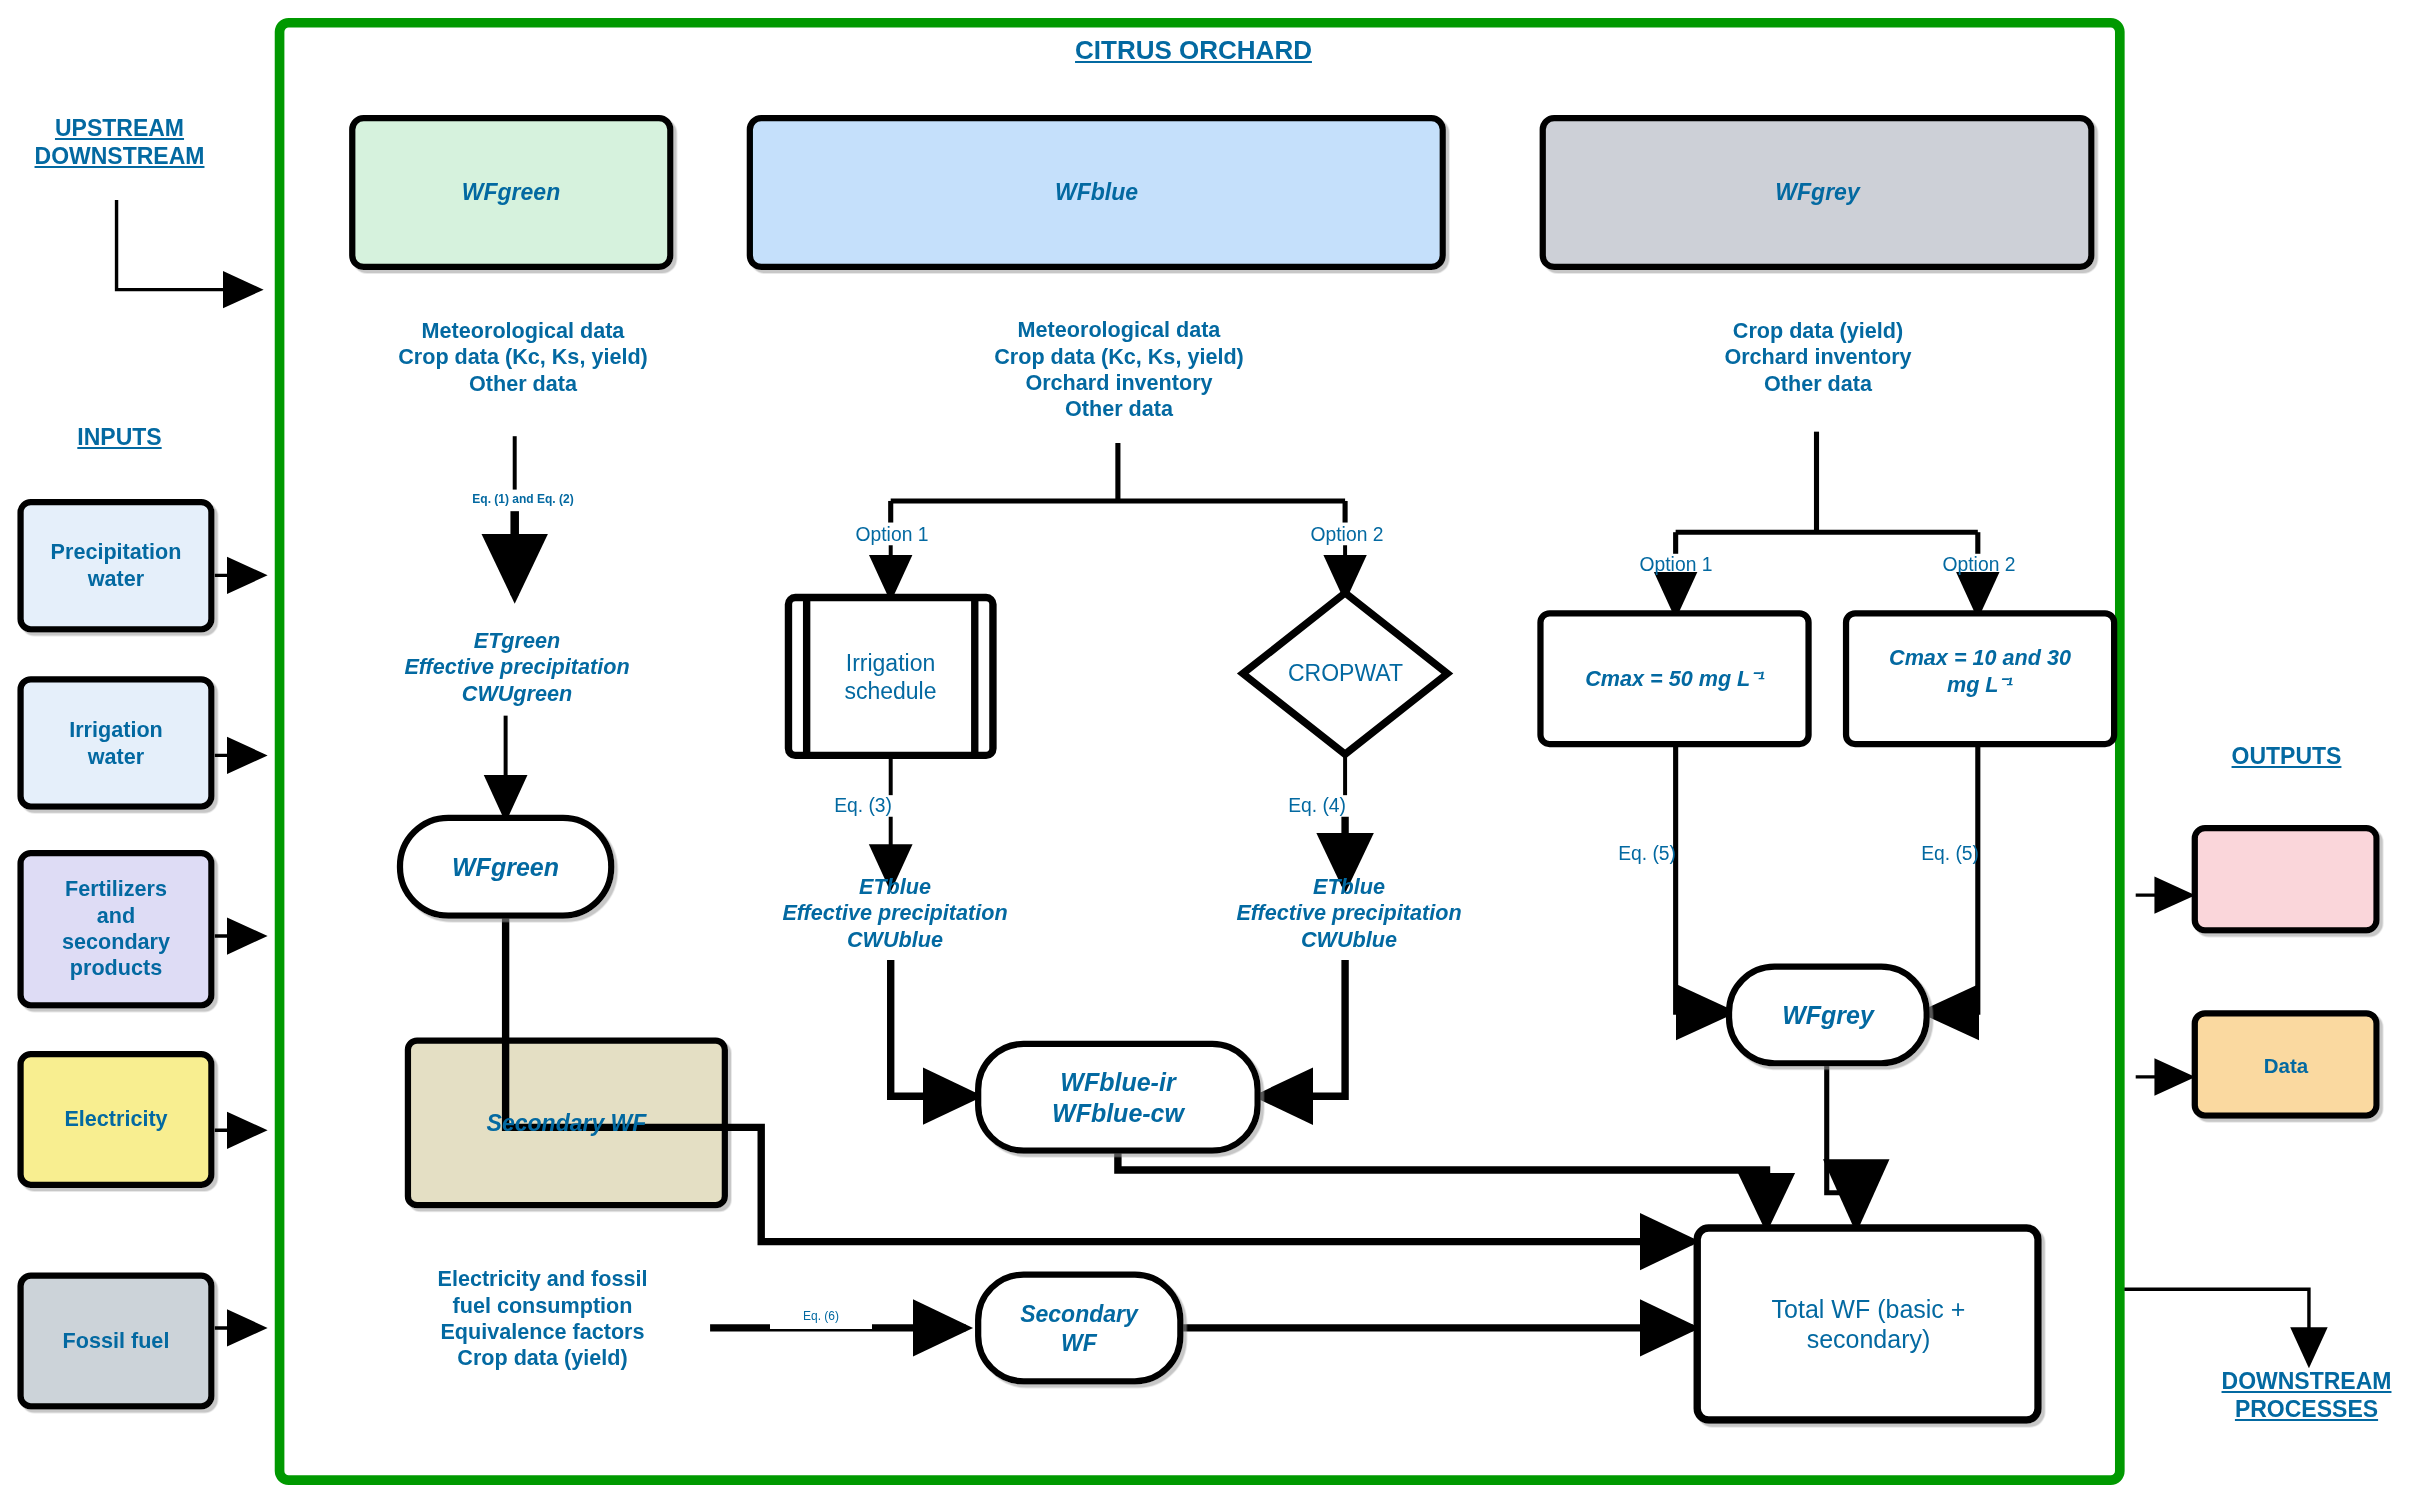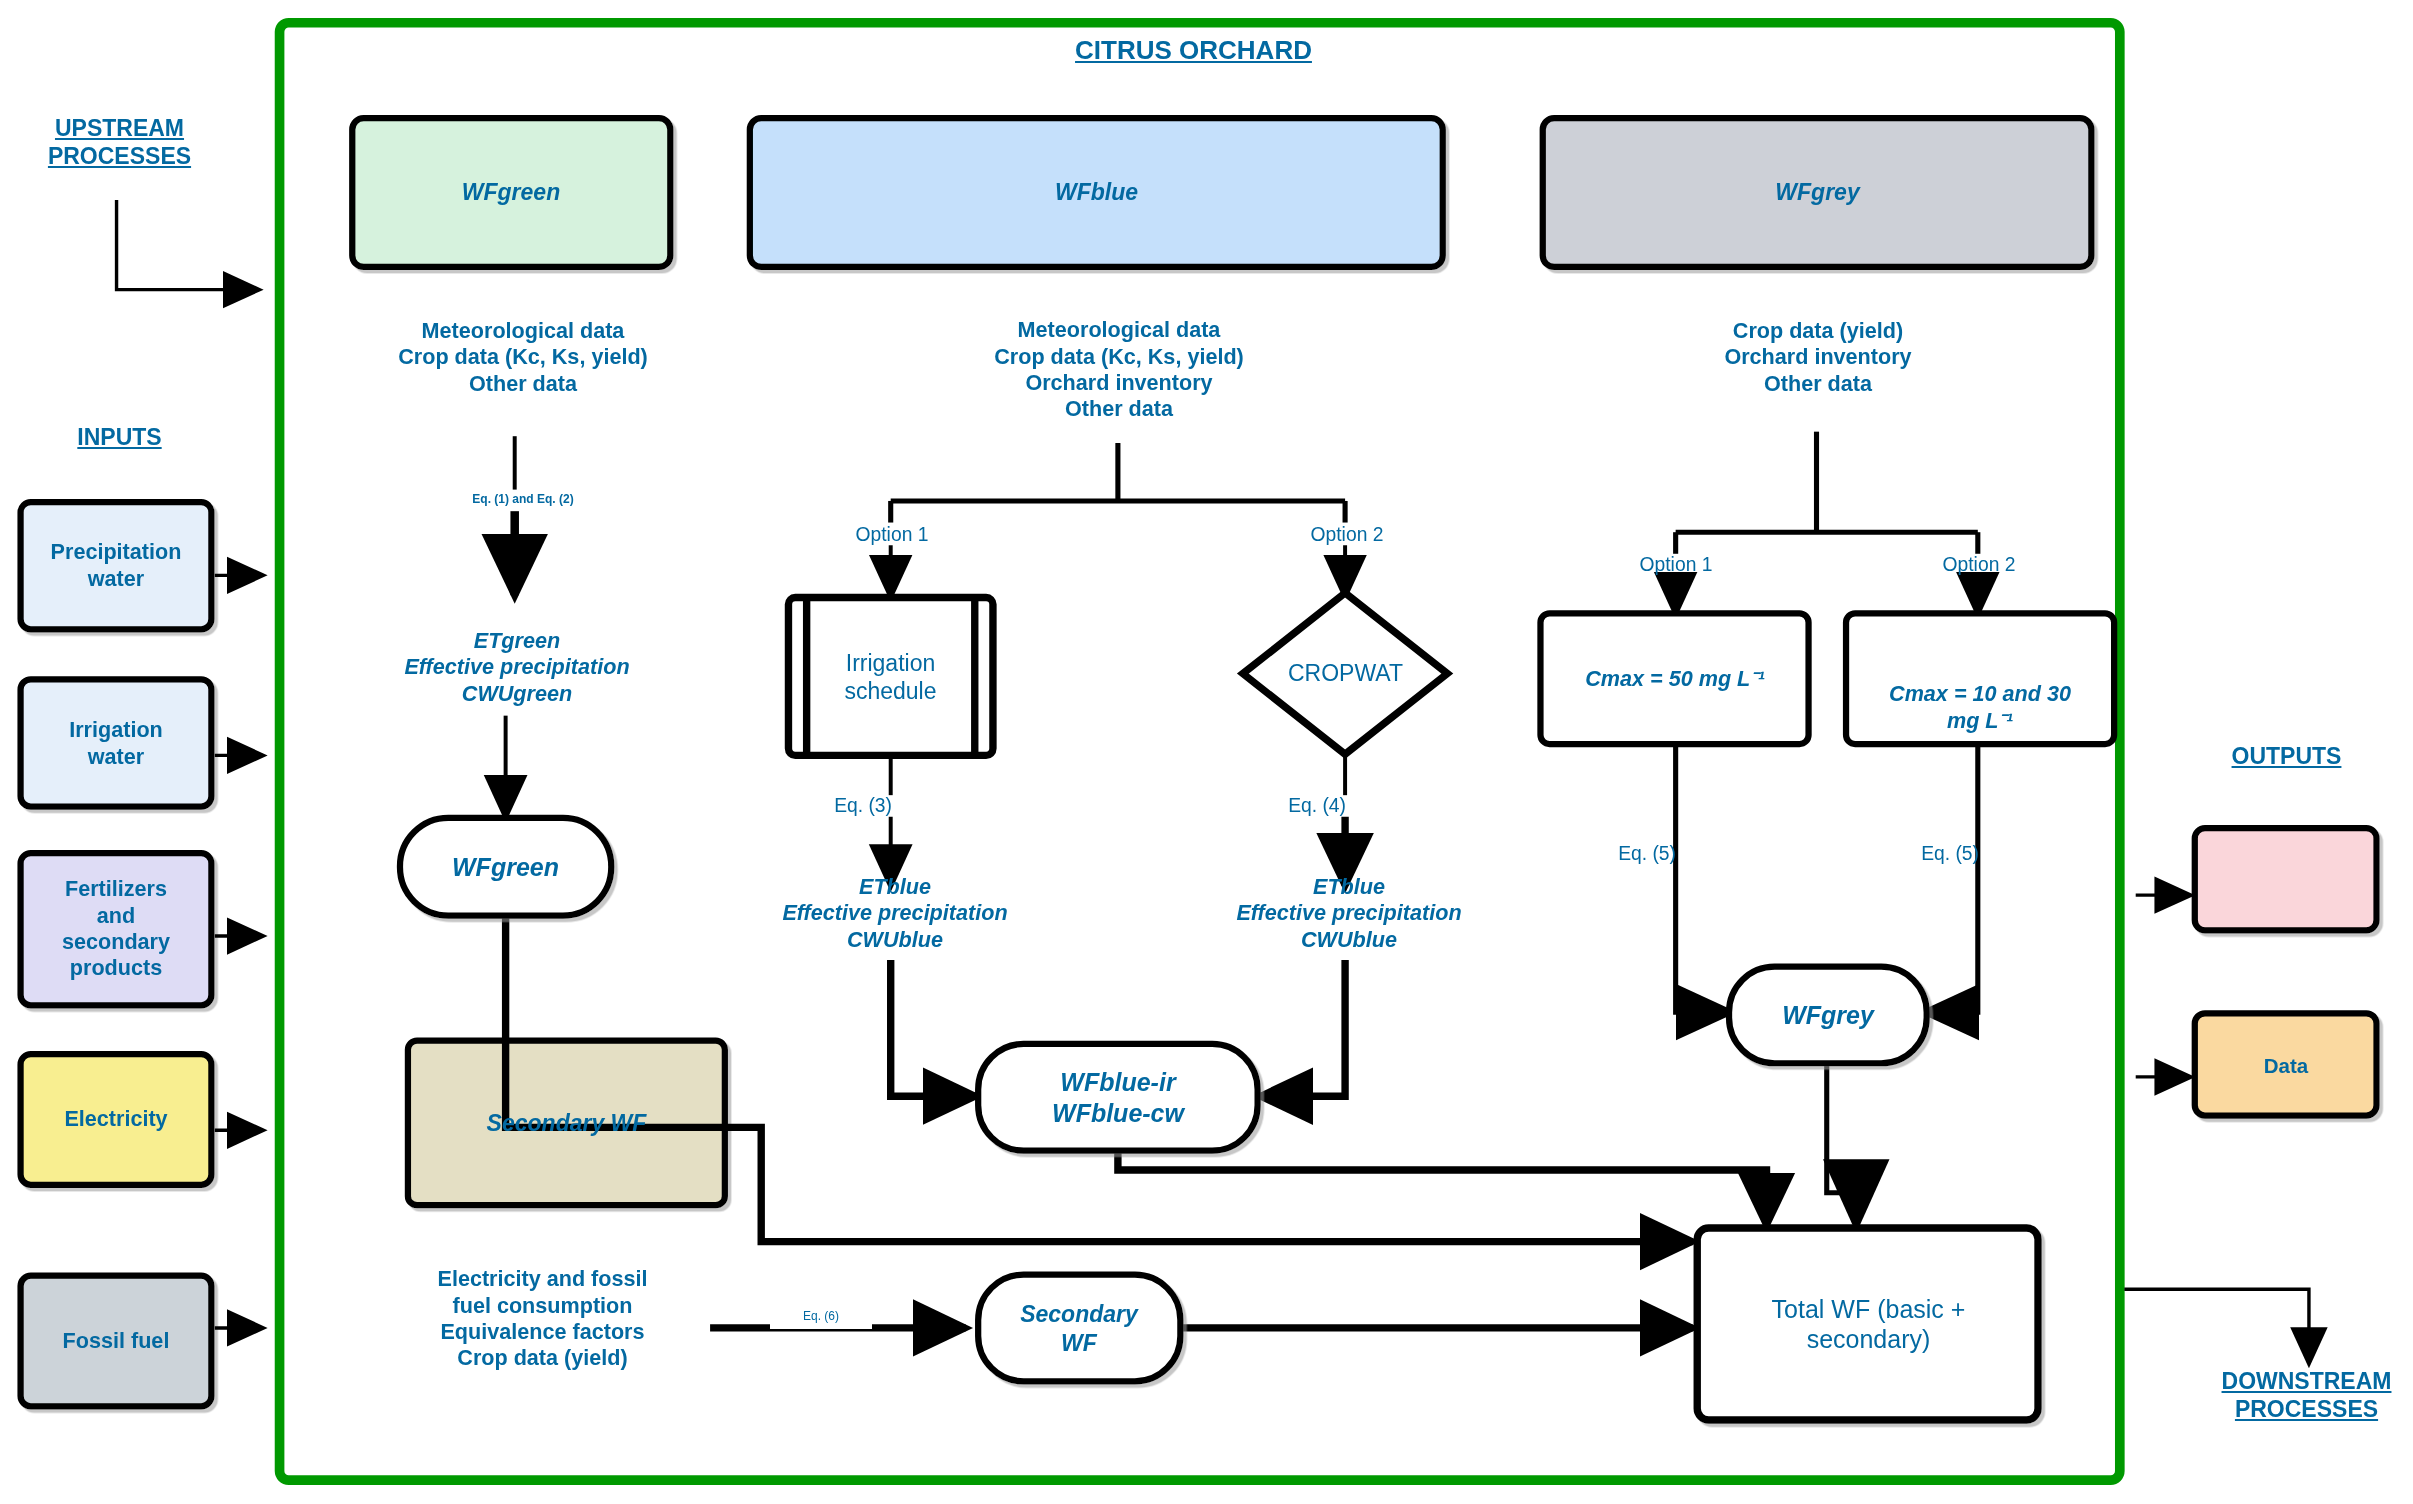--- a/index.html
+++ b/index.html
@@ -160,21 +160,21 @@
     <g>
       <rect x="1722" y="2244" rx="80" ry="80" width="356" height="188" fill="#fff" stroke="#000" stroke-width="11" filter="url(#sdw)"></rect>
     </g>
 
     <rect x="2988" y="2162" rx="20" ry="20" width="600" height="338" fill="#fff" stroke="#000" stroke-width="13" filter="url(#sdw)"></rect>
   </svg>
 
   <div class="lbl bold ul t46" style="left:966px;top:34px;width:455px;height:34px;">CITRUS ORCHARD</div>
 
   <div class="lbl bold ul t40" style="left:17px;top:111px;width:205px;height:62px;">UPSTREAM
-PROCESSES</div>
+DOWNSTREAM</div>
   <div class="lbl bold ul t40" style="left:17px;top:420px;width:205px;height:34px;">INPUTS</div>
   <div class="lbl bold ul t40" style="left:2184px;top:739px;width:205px;height:34px;">OUTPUTS</div>
   <div class="lbl bold ul t40" style="left:2204px;top:1364px;width:205px;height:62px;">DOWNSTREAM
 PROCESSES</div>
 
   <div class="lbl bold t38" style="left:20.5px;top:502px;width:191px;height:127px;">Precipitation
 water</div>
   <div class="lbl bold t38" style="left:20.5px;top:680px;width:191px;height:127px;">Irrigation
 water</div>
   <div class="lbl bold t38" style="left:20.5px;top:853px;width:191px;height:152px;">Fertilizers
@@ -220,21 +220,21 @@
 WFblue-cw</div>
 
   <div class="lbl bold t38" style="left:1625px;top:312px;width:386px;height:91px;">Crop data (yield)
 Orchard inventory
 Other data</div>
   <div class="lbl t34" style="left:1591px;top:552px;width:170px;height:25px;">Option 1</div>
   <div class="lbl t34" style="left:1894px;top:552px;width:170px;height:25px;">Option 2</div>
   <div class="lbl t38" style="left:1541px;top:614px;width:268px;height:131px;">
     <span class="ital">Cmax = 50 mg L⁻¹</span>
   </div>
-  <div class="lbl t38" style="left:1846px;top:642px;width:268px;height:131px;">
+  <div class="lbl t38" style="left:1846px;top:606px;width:268px;height:131px;">
     <span class="ital">Cmax = 10 and 30
 mg L⁻¹</span>
   </div>
   <div class="lbl t34" style="left:1574px;top:841px;width:102px;height:25px;text-align:right;justify-content:flex-end;">Eq. (5)</div>
   <div class="lbl t34" style="left:1877px;top:841px;width:102px;height:25px;text-align:right;justify-content:flex-end;">Eq. (5)</div>
   <div class="lbl ital t44" style="left:1729px;top:967px;width:198px;height:97px;">WFgrey</div>
 
   <div class="lbl ital t40" style="left:408px;top:1041px;width:317px;height:165px;">Secondary WF</div>
   <div class="lbl bold t38" style="left:375px;top:1256px;width:335px;height:126px;">Electricity and fossil
 fuel consumption

